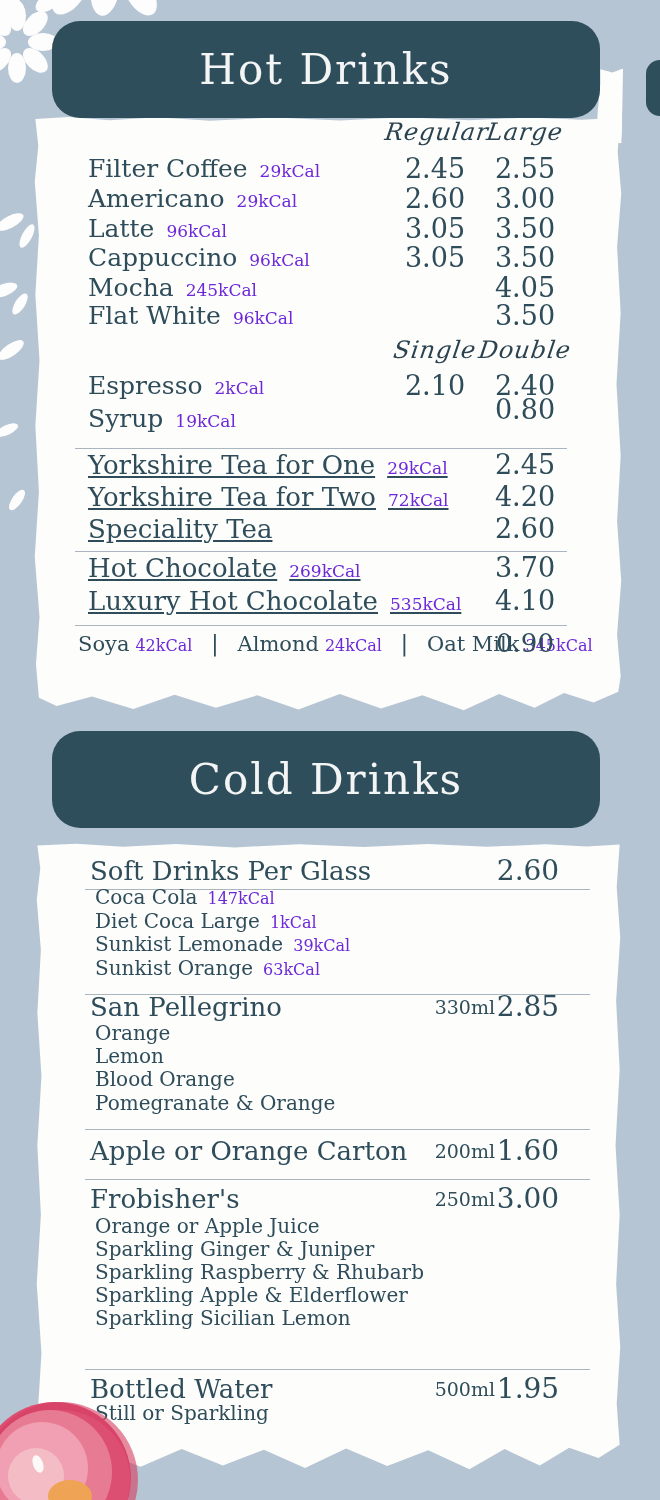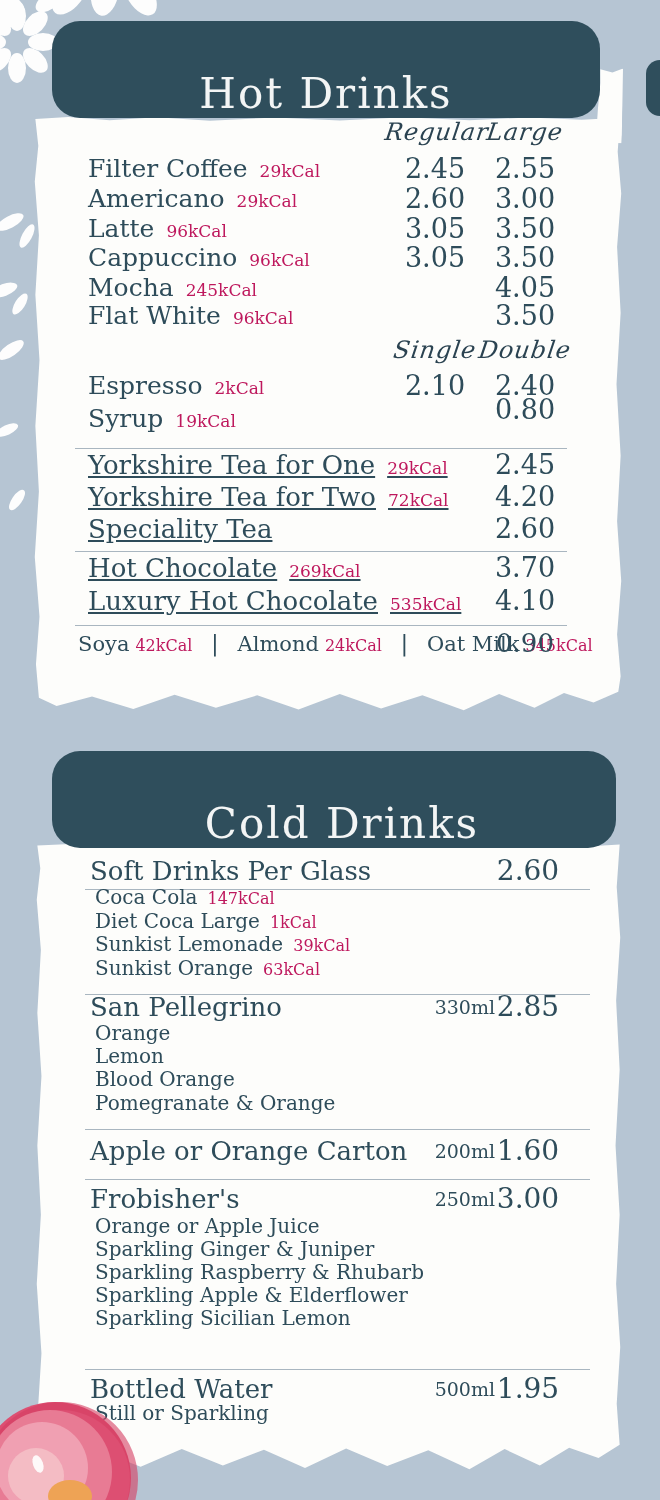--- a/index.html
+++ b/index.html
@@ -6,43 +6,43 @@
   .canvas{position:relative;width:660px;height:1500px;overflow:hidden;
           background:#b6c5d3;font-family:"DejaVu Serif",serif;color:#2e4c5a;}
   
   .decor-layer{position:absolute;left:0;top:0;z-index:0;}
   
   .paper-tab{position:absolute;left:597px;top:68px;width:26px;height:75px;background:#fdfdfb;
              z-index:1;transform:rotate(2deg);
              clip-path:polygon(8% 2%,55% 6%,95% 0%,100% 100%,0% 100%,4% 55%,10% 20%);}
   
   .panel-header{position:absolute;left:52px;width:548px;height:97px;background:#2f4e5c;
-                border-radius:28px;display:flex;align-items:flex-end;justify-content:center;
+                border-radius:28px;display:flex;align-items:center;justify-content:center;
                 color:#f3f5f5;font-size:42px;letter-spacing:2px;z-index:3;}
   #hot-header{top:21px;}
-  #cold-header{top:751px;padding-left:16px;}
+  #cold-header{top:731px;}
   .side-tab{position:absolute;right:0;top:60px;width:14px;height:56px;background:#2f4e5c;
             border-radius:16px 0 0 16px;z-index:3;}
   
   .card{position:absolute;background:#fdfdfb;z-index:2;}
   #hot-card{left:33px;top:116px;width:590px;height:596px;
     clip-path:polygon(0.4% 0.5%,6% 0.15%,13% 0.7%,21% 0.2%,30% 0.8%,41% 0.25%,52% 0.75%,63% 0.2%,74% 0.7%,84% 0.25%,93% 0.65%,99.5% 0.3%,
       99.1% 6%,99.7% 13%,99% 22%,99.6% 33%,98.9% 45%,99.6% 57%,99% 68%,99.7% 78%,99% 87%,99.6% 94%,99.2% 96.6%,
       95% 98.4%,90% 96.8%,85% 99.3%,79% 97%,73% 99.7%,66% 97.2%,59% 99.4%,52% 97%,45% 99.6%,38% 97.2%,31% 99.3%,24% 97.1%,17% 99.5%,10% 97.4%,4% 99%,1% 97.6%,
       0.5% 92%,1.1% 84%,0.3% 74%,1% 63%,0.4% 52%,1.1% 41%,0.4% 30%,1% 20%,0.3% 11%,0.9% 5%);}
   #cold-card{left:35px;top:843px;width:587px;height:630px;
     clip-path:polygon(0.4% 0.4%,7% 0.1%,15% 0.6%,24% 0.15%,34% 0.7%,45% 0.2%,56% 0.65%,67% 0.15%,77% 0.6%,87% 0.2%,94% 0.55%,99.6% 0.25%,
       99.1% 7%,99.7% 15%,99% 25%,99.6% 36%,98.9% 48%,99.6% 59%,99% 70%,99.7% 80%,99.1% 89%,99.6% 95.5%,
       96% 97.6%,91% 96%,86% 98.8%,80% 96.2%,74% 99.4%,67% 96.4%,60% 98.9%,53% 96.1%,46% 99.2%,39% 96.3%,32% 98.8%,25% 96.2%,18% 99%,11% 96.5%,5% 98.6%,1.2% 96.8%,
       0.5% 90%,1.1% 81%,0.3% 70%,1% 59%,0.4% 48%,1.1% 37%,0.4% 27%,1% 17%,0.3% 9%,0.9% 4%);}
   
   .row{position:absolute;left:0;width:100%;box-sizing:border-box;padding-left:55px;white-space:nowrap;}
   .r30{height:30px;line-height:30px;font-size:25px;}
   .r32{height:32px;line-height:44px;font-size:26px;text-decoration:underline;}
-  .item-kcal{font-size:17px;margin-left:12px;color:#be185d;}
+  .item-kcal{font-size:17px;margin-left:12px;color:#6d28d9;}
   .price{position:absolute;top:0;width:100px;text-align:center;font-size:27px;line-height:inherit;}
   .col-reg{left:352px;}
   .col-lg{left:442px;}
   .raised{top:-9px;}
   .sizehead{position:absolute;width:100px;text-align:center;font-style:italic;font-size:24px;
             letter-spacing:1px;color:#2b4351;transform:skewX(-8deg);}
   .sizehead-row{height:32px;line-height:32px;}
   .hr{position:absolute;height:1px;background:#a9b6c0;}
   .hr-hot{left:42px;width:492px;}
   .hr-cold{left:50px;width:505px;}

